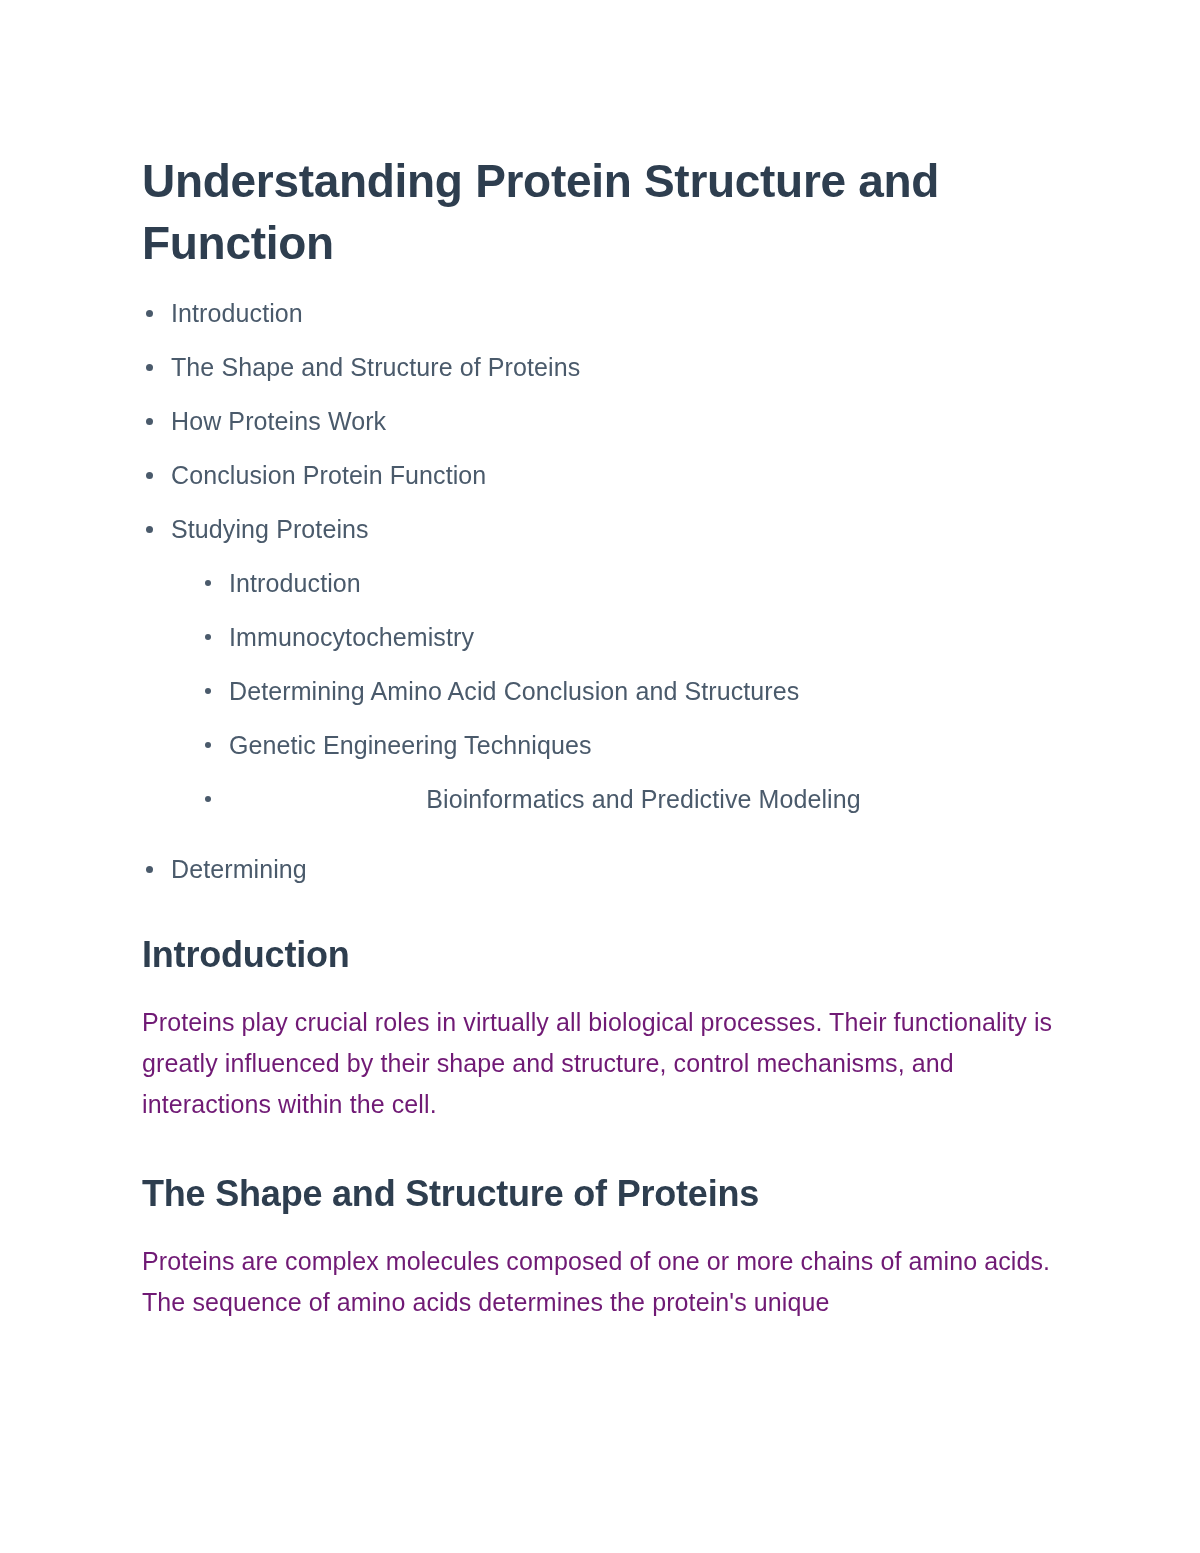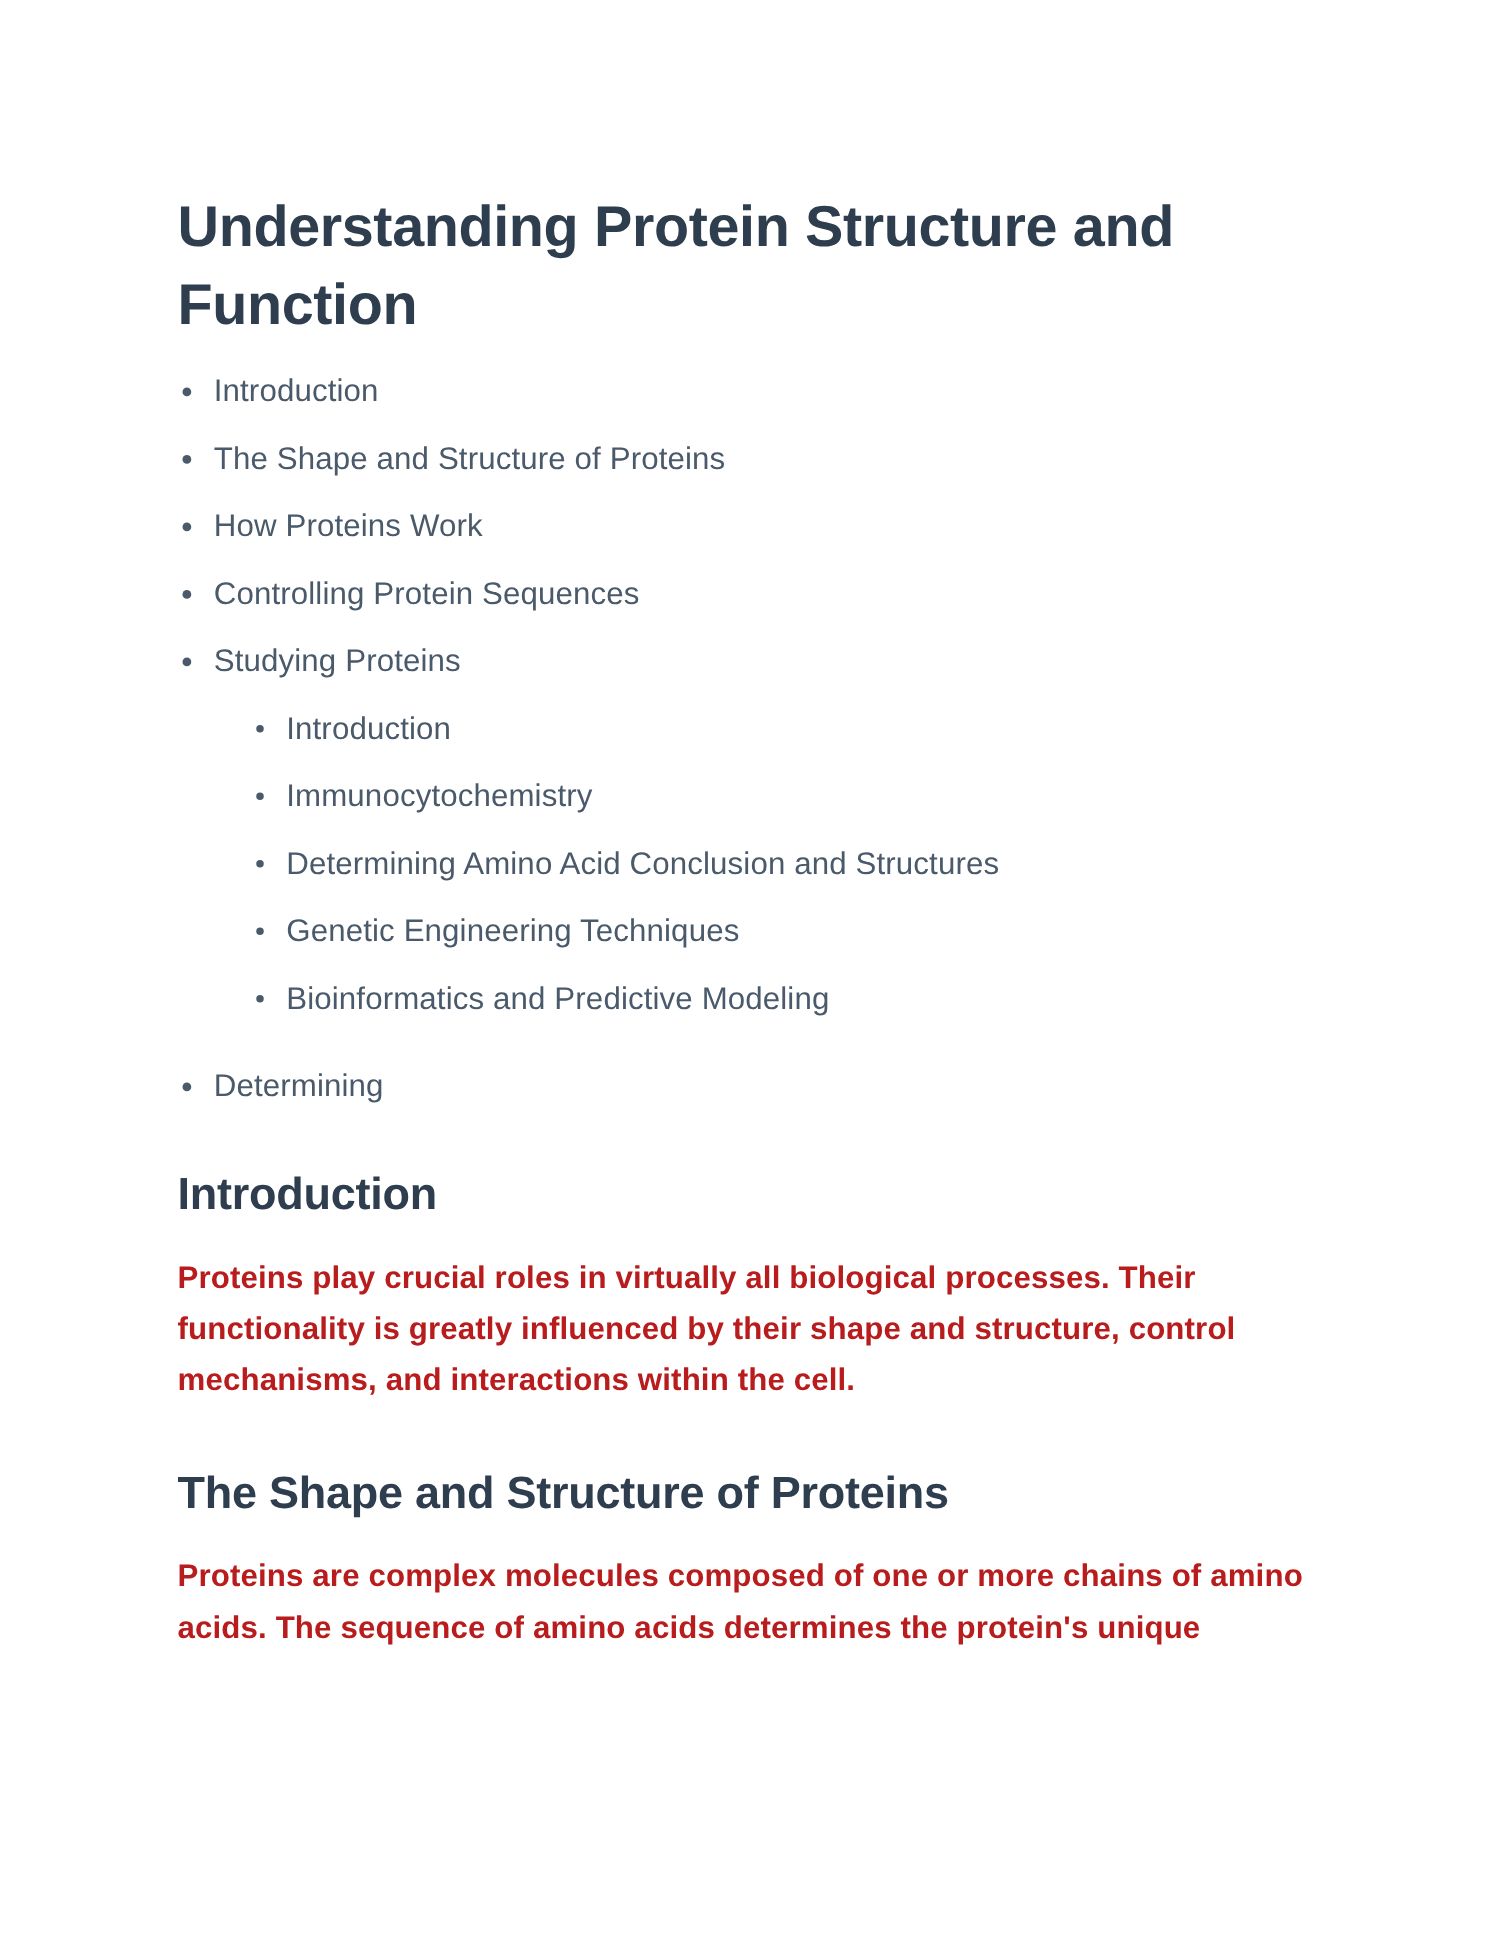--- a/index.html
+++ b/index.html
@@ -97,20 +97,21 @@
     padding: 0 0 0 30px;
   }
 
   .toc-sub > li {
     padding-left: 28px;
     margin-bottom: 20px;
   }
 
   .toc-sub > li:last-child {
     margin-bottom: 0;
+    text-align: center;
   }
 
   .toc-sub > li::before {
     content: "";
     position: absolute;
     left: 4px;
     top: 14px;
     width: 6px;
     height: 6px;
     border-radius: 50%;
@@ -119,23 +120,23 @@
 
   .toc > li.has-sub {
     margin-bottom: 36px;
   }
 
   
   .para {
     margin: 24px 0 0 0;
     font-size: 25px;
     line-height: 41px;
-    font-weight: 700;
+    font-weight: 400;
     letter-spacing: 0.1px;
-    color: #b91c1c;
+    color: #701a75;
     max-width: 916px;
   }
 </style>
 </head>
 <body>
 
 <div class="page">
   <div class="doc-body">
 
     <h1 class="doc-title">Understanding Protein Structure and Function</h1>
@@ -145,21 +146,21 @@
       <li>
         <span>Introduction</span>
       </li>
       <li>
         <span>The Shape and Structure of Proteins</span>
       </li>
       <li>
         <span>How Proteins Work</span>
       </li>
       <li>
-        <span>Controlling Protein Sequences</span>
+        <span>Conclusion Protein Function</span>
       </li>
       <li class="has-sub">
         <span>Studying Proteins</span>
         <ul class="toc-sub">
           <li>
             <span>Introduction</span>
           </li>
           <li>
             <span>Immunocytochemistry</span>
           </li>

